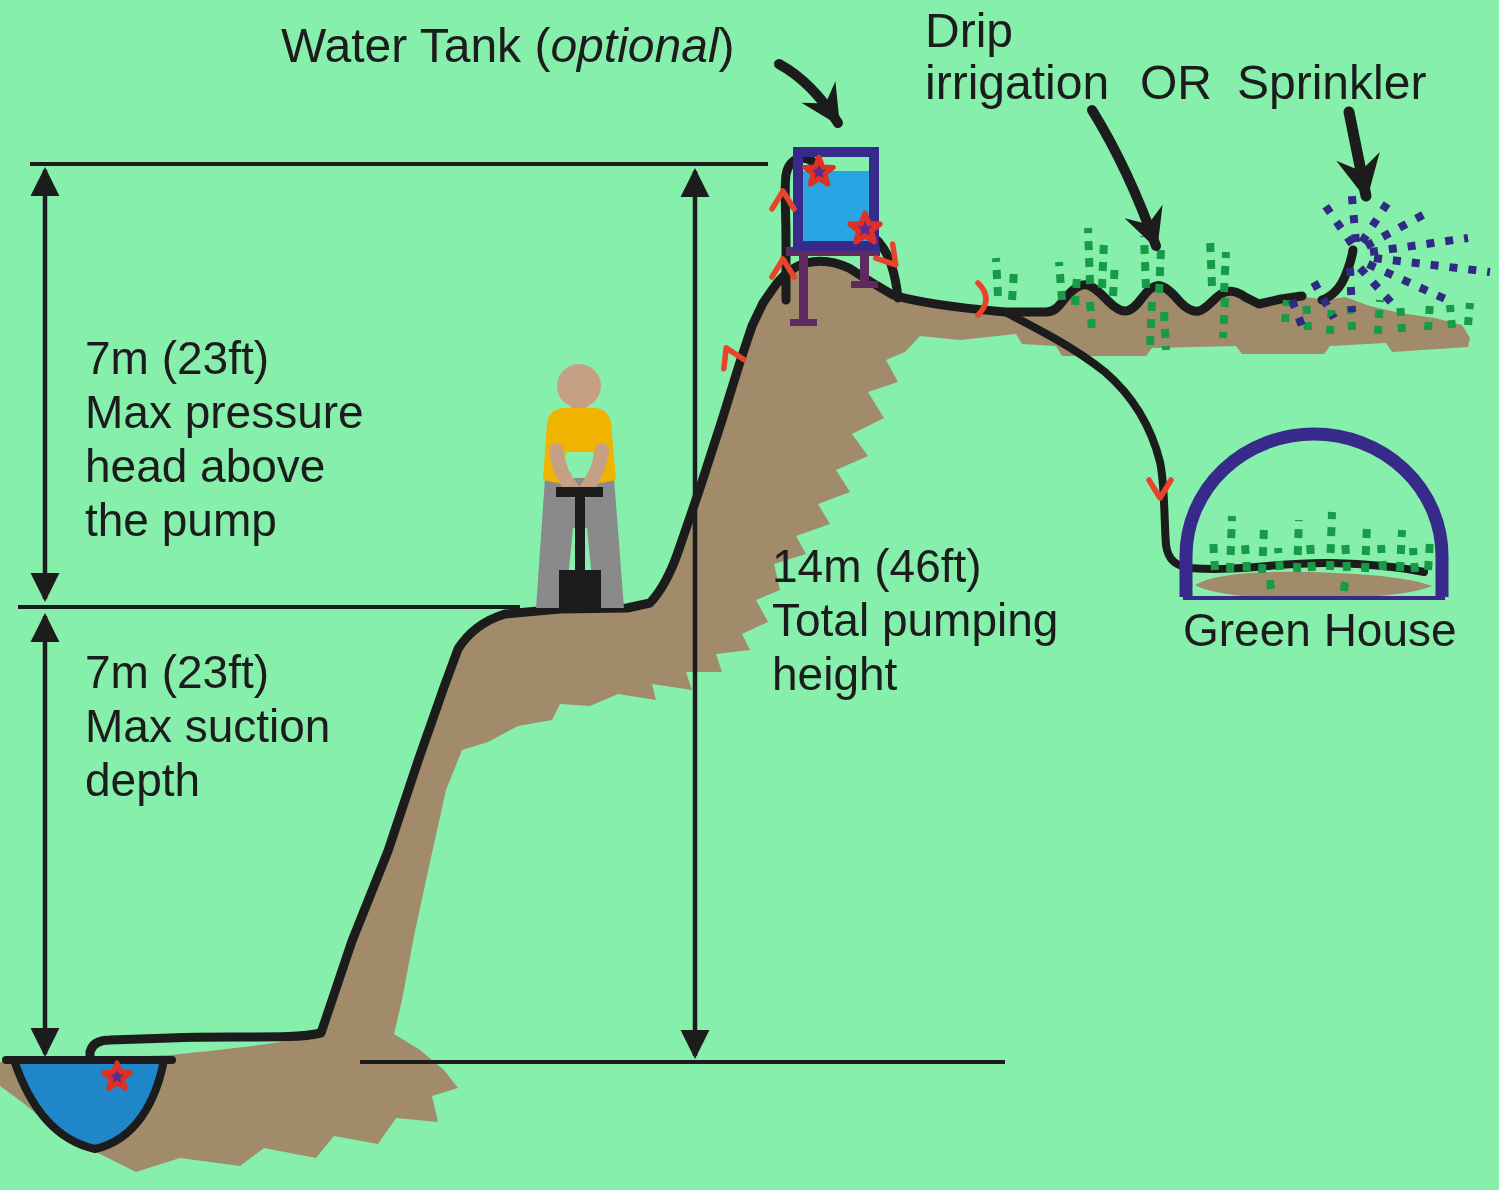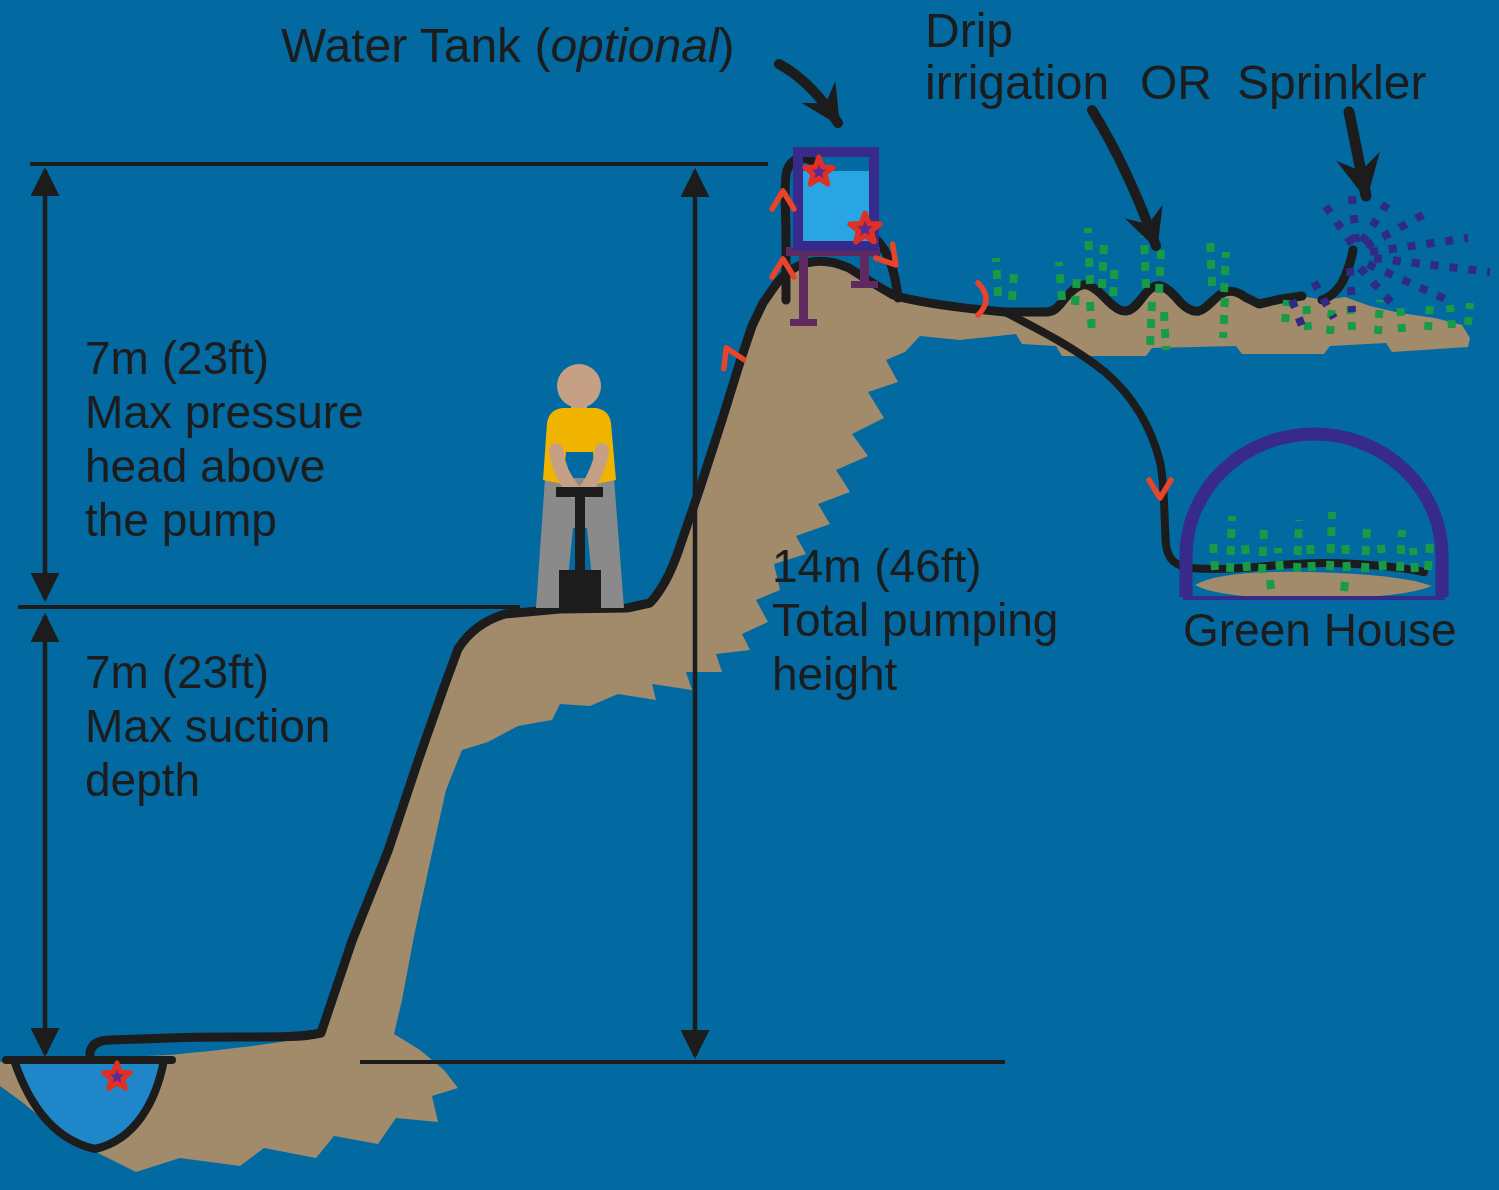--- a/index.html
+++ b/index.html
@@ -1,16 +1,16 @@
 <!DOCTYPE html>
 <html><head>
 <meta charset="utf-8">
 <style>
   html,body{margin:0;padding:0;background:#ffffff;}
-  .stage{position:relative;width:1499px;height:1190px;background:#0369a1;overflow:hidden;
+  .stage{position:relative;width:1499px;height:1190px;background:#86efac;overflow:hidden;
          font-family:"Liberation Sans",sans-serif;}
   svg{display:block;}
   text{font-family:"Liberation Sans",sans-serif;fill:#1c1c1c;}
   .lbl{font-size:48px;}
   .meas{font-size:46px;}
   .gh{font-size:46px;}
   .it{font-style:italic;}
 </style>
 </head>
 <body>

